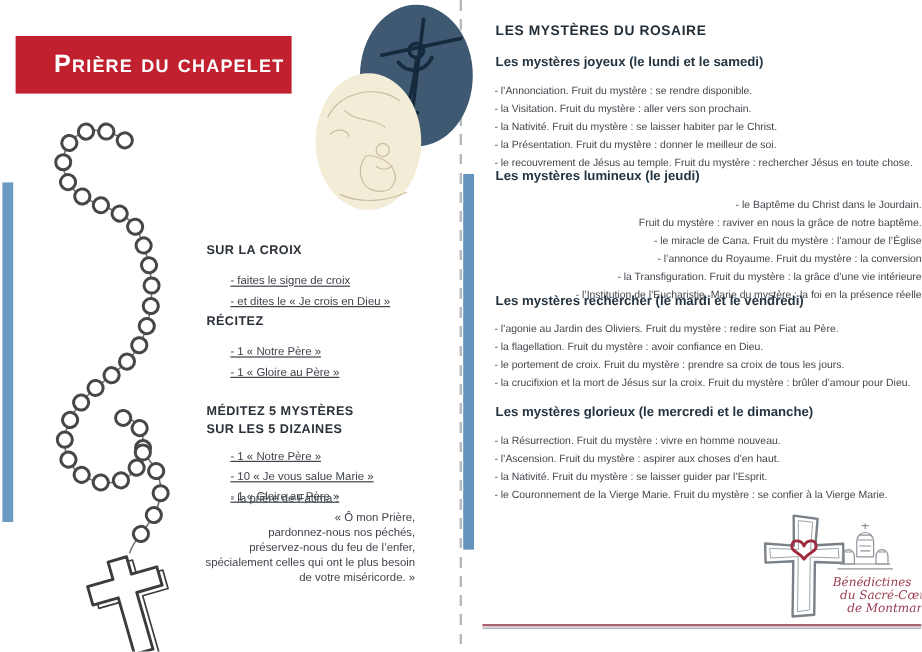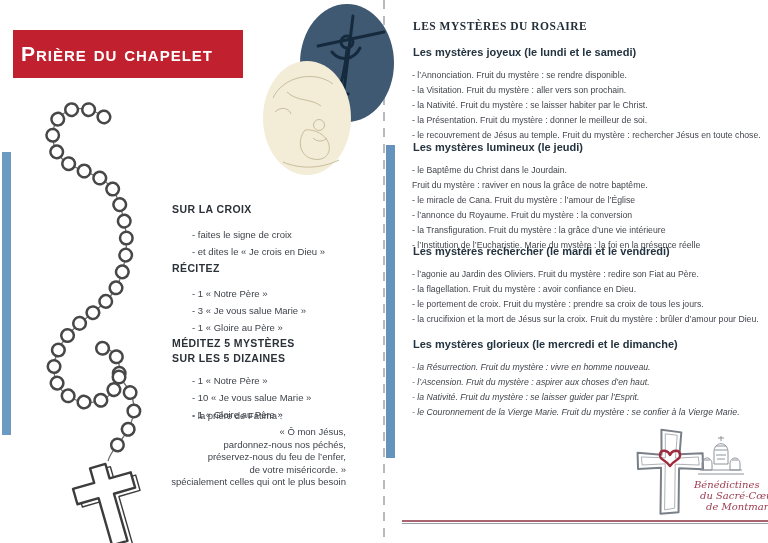--- a/index.html
+++ b/index.html
@@ -9,39 +9,39 @@
 
   
   .accent-bar { position:absolute; background:#6b9ac2; }
   .bar-left { left:2px; top:152px; width:9px; height:283px; }
   .bar-mid  { left:386px; top:145px; width:9px; height:313px; background:#6494bd; }
   .divider { position:absolute; left:383px; top:0; width:2px; height:543px;
              background:repeating-linear-gradient(to bottom,#b6babf 0 9px, transparent 9px 16px); }
 
   
   .banner { position:absolute; left:13px; top:30px; width:230px; height:48px;
-            background:#c1202e; display:flex; align-items:center; padding-left:8px; }
+            background:#c1202e; display:flex; align-items:center; padding-left:32px; }
   .banner span { color:#ffffff; font-variant:small-caps; font-size:21px; font-weight:700;
                  letter-spacing:1px; }
 
   
   .svg-abs { position:absolute; }
 
   
   .lp-h { position:absolute; font-size:10.5px; font-weight:700; color:#2b3138; letter-spacing:.4px;padding-left:12px; }
-  .lp-items { position:absolute; font-size:9.5px; color:#3e434a; line-height:17px; }
+  .lp-items { position:absolute; font-size:9.5px; color:#3e434a; line-height:17px;text-decoration:underline; }
   .lp-items p { margin:0; }
   .fatima-label { position:absolute; left:192px; top:410px; font-size:9.5px; color:#3e434a; }
   .fatima-lines { position:absolute; left:140px; top:426px; width:206px; text-align:right;
                   font-size:9.5px; color:#3e434a; line-height:12.5px; }
   .fatima-lines p { margin:0; }
 
   
   .rp-title { position:absolute; left:413px; top:20px; font-size:11.5px; font-weight:700;
-              color:#222e38; letter-spacing:.5px;font-family:Liberation Serif, serif; }
+              color:#222e38; letter-spacing:.5px; }
   .rp-sec-h { position:absolute; left:413px; font-size:11px; font-weight:700; color:#23333f; }
   .rp-items { position:absolute; left:412px; width:356px; font-size:8.7px; color:#42464c;
               line-height:15px; white-space:nowrap; }
   .rp-items p { margin:0; }
 
   .bottom-rule { position:absolute; left:402px; top:520px; width:366px; height:4px;
                  border-top:2px solid #a86470; border-bottom:1px solid #9aa0a5; }
 
   .logo-text { font-family:"DejaVu Serif", serif; font-style:italic; fill:#9c3b4e; font-size:10px; }
 </style>
@@ -104,77 +104,76 @@
 
     <div class="lp-h" style="left:160px; top:203px;">SUR LA CROIX</div>
     <div class="lp-items" style="left:192px; top:226px;">
       <p>- faites le signe de croix</p>
       <p>- et dites le « Je crois en Dieu »</p>
     </div>
 
     <div class="lp-h" style="left:160px; top:262px;">RÉCITEZ</div>
     <div class="lp-items" style="left:192px; top:285px;">
       <p>- 1 « Notre Père »</p>
-      <p>- 3 « Je vous salue Marie »</p>
       <p>- 1 « Gloire au Père »</p>
     </div>
 
     <div class="lp-h" style="left:160px; top:336px; line-height:15px;">
       <div>MÉDITEZ 5 MYSTÈRES</div>
       <div>SUR LES 5 DIZAINES</div>
     </div>
     <div class="lp-items" style="left:192px; top:372px;">
       <p>- 1 « Notre Père »</p>
       <p>- 10 « Je vous salue Marie »</p>
       <p>- 1 « Gloire au Père »</p>
     </div>
 
     <div class="fatima-label">- la prière de Fatima :</div>
     <div class="fatima-lines">
-      <p>« Ô mon Jésus,</p>
+      <p>« Ô mon Prière,</p>
       <p>pardonnez-nous nos péchés,</p>
       <p>préservez-nous du feu de l’enfer,</p>
+      <p>spécialement celles qui ont le plus besoin</p>
       <p>de votre miséricorde. »</p>
-      <p>spécialement celles qui ont le plus besoin</p>
     </div>
   </div>
 
   <div>
 
     <div class="rp-title">LES MYSTÈRES DU ROSAIRE</div>
 
     <div class="rp-sec-h" style="top:46px;">Les mystères joyeux (le lundi et le samedi)</div>
     <div class="rp-items" style="top:68px;">
       <p>- l’Annonciation. Fruit du mystère : se rendre disponible.</p>
       <p>- la Visitation. Fruit du mystère : aller vers son prochain.</p>
       <p>- la Nativité. Fruit du mystère : se laisser habiter par le Christ.</p>
       <p>- la Présentation. Fruit du mystère : donner le meilleur de soi.</p>
       <p>- le recouvrement de Jésus au temple. Fruit du mystère : rechercher Jésus en toute chose.</p>
     </div>
 
     <div class="rp-sec-h" style="top:141px;">Les mystères lumineux (le jeudi)</div>
-    <div class="rp-items" style="top:163px;">
+    <div class="rp-items" style="top:163px;text-align:right;">
       <p>- le Baptême du Christ dans le Jourdain.</p>
       <p>Fruit du mystère : raviver en nous la grâce de notre baptême.</p>
       <p>- le miracle de Cana. Fruit du mystère : l’amour de l’Église</p>
       <p>- l’annonce du Royaume. Fruit du mystère : la conversion</p>
       <p>- la Transfiguration. Fruit du mystère : la grâce d’une vie intérieure</p>
       <p>- l’Institution de l’Eucharistie. Marie du mystère : la foi en la présence réelle</p>
     </div>
 
     <div class="rp-sec-h" style="top:245px;">Les mystères rechercher (le mardi et le vendredi)</div>
     <div class="rp-items" style="top:267px;">
       <p>- l’agonie au Jardin des Oliviers. Fruit du mystère : redire son Fiat au Père.</p>
       <p>- la flagellation. Fruit du mystère : avoir confiance en Dieu.</p>
       <p>- le portement de croix. Fruit du mystère : prendre sa croix de tous les jours.</p>
       <p>- la crucifixion et la mort de Jésus sur la croix. Fruit du mystère : brûler d’amour pour Dieu.</p>
     </div>
 
     <div class="rp-sec-h" style="top:338px;">Les mystères glorieux (le mercredi et le dimanche)</div>
-    <div class="rp-items" style="top:360px;font-style:italic;">
+    <div class="rp-items" style="top:360px;">
       <p>- la Résurrection. Fruit du mystère : vivre en homme nouveau.</p>
       <p>- l’Ascension. Fruit du mystère : aspirer aux choses d’en haut.</p>
       <p>- la Nativité. Fruit du mystère : se laisser guider par l’Esprit.</p>
       <p>- le Couronnement de la Vierge Marie. Fruit du mystère : se confier à la Vierge Marie.</p>
     </div>
 
     <svg class="svg-abs" style="left:628px; top:424px;" width="140" height="95" viewBox="0 0 140 95">
       <g>
         <g transform="translate(42,46) rotate(2)">
           <path d="M-10,-40 L10,-38 L9,-16 L32,-18 L33,-2 L9,-2 L10,42 L-8,44 L-9,-2 L-32,0 L-33,-16 L-9,-15 Z" fill="#ffffff" stroke="#7a8087" stroke-width="2" stroke-linejoin="round"></path>

